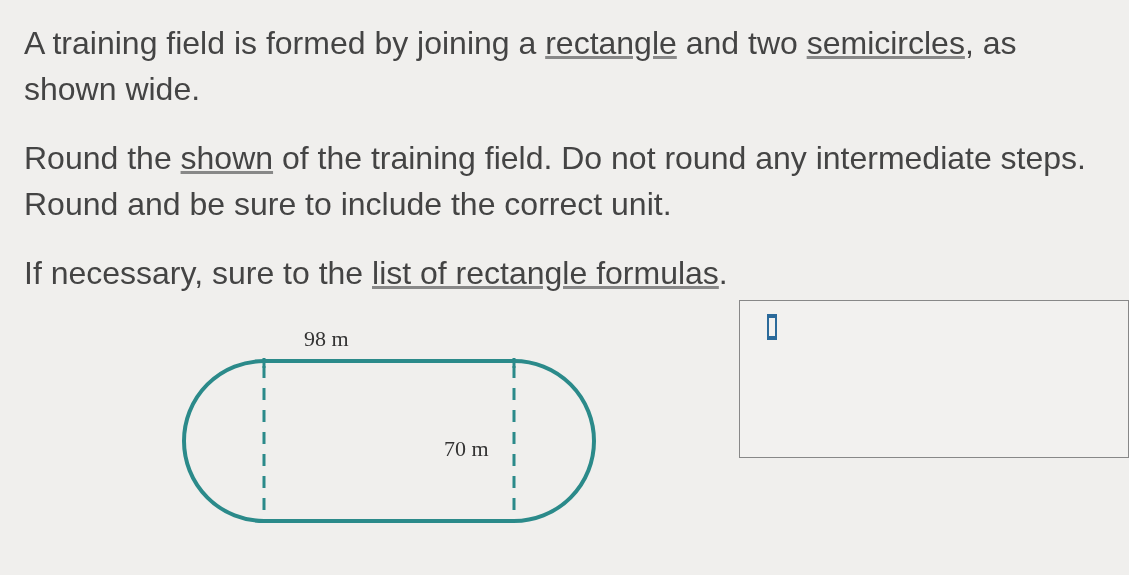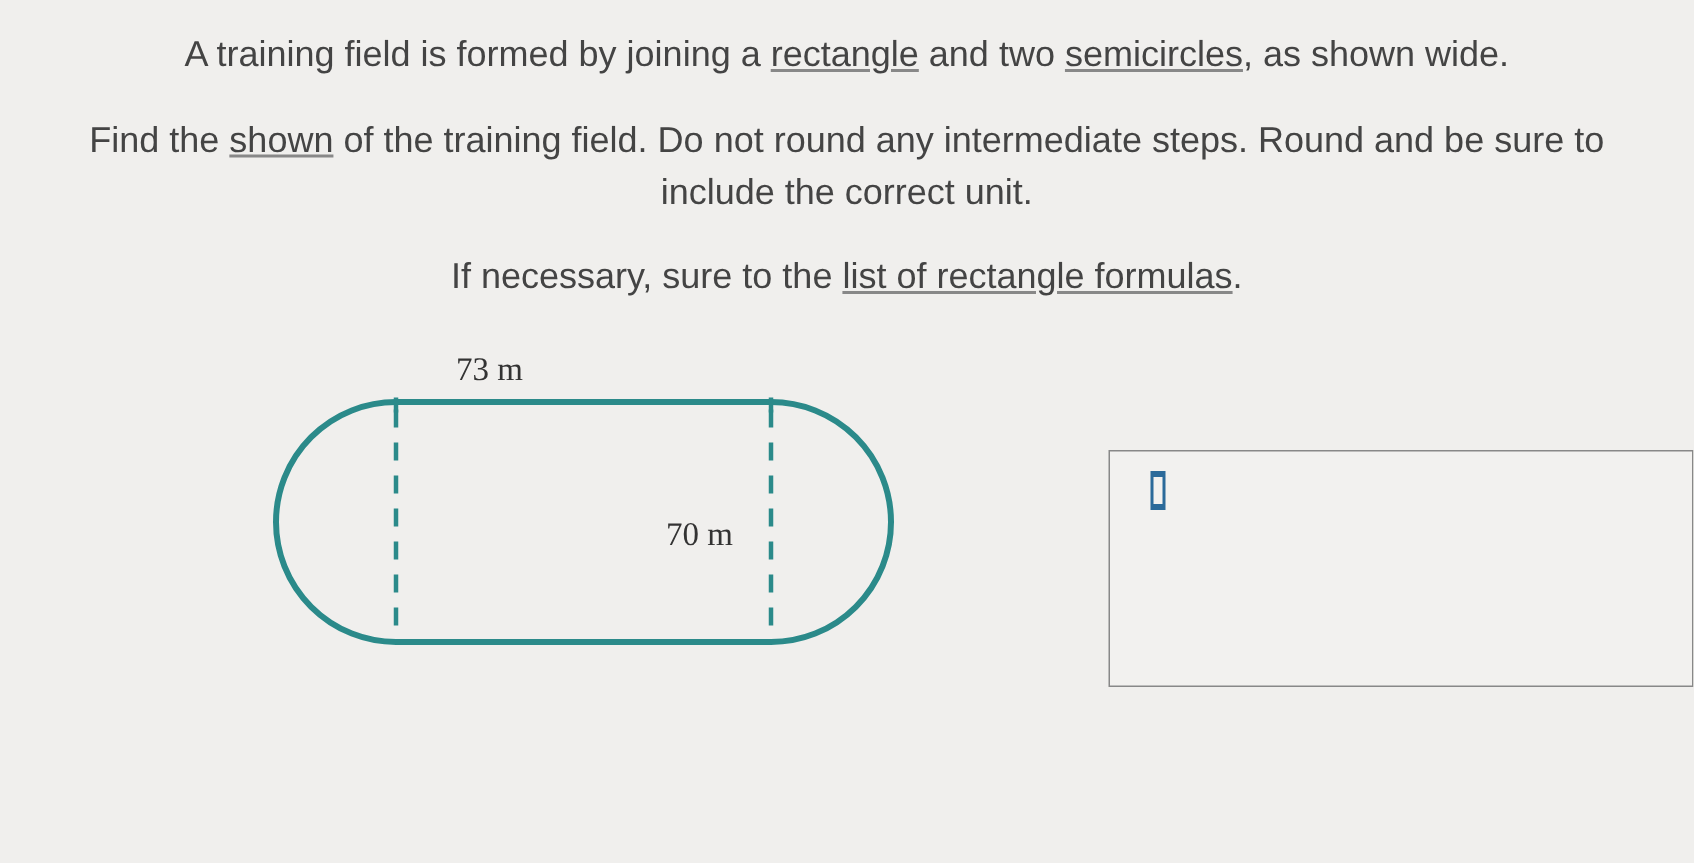--- a/index.html
+++ b/index.html
@@ -10,25 +10,24 @@
     body {
       font-family: -apple-system, BlinkMacSystemFont, 'Segoe UI', Arial, sans-serif;
       background: #f0efed;
       width: 1129px;
       height: 575px;
       padding: 20px 24px;
       color: #3a3a3a;
       position: relative;
     }
     .paragraph {
-      font-size: 24px;
+      font-size: 32px;
       line-height: 1.45;
       margin-bottom: 22px;
       color: #444444;
-      text-align: center;
     }
     .underline-link {
       text-decoration: underline;
       text-decoration-color: #888888;
       color: #444444;
     }
     .figure-area {
       position: relative;
       margin-top: 30px;
       height: 260px;
@@ -75,29 +74,29 @@
     }
   </style>
 </head>
 <body>
 
 <div class="paragraph">
   <span>A training field is formed by joining a </span><span class="underline-link">rectangle</span><span> and two </span><span class="underline-link">semicircles</span><span>, as shown wide.</span>
 </div>
 
 <div class="paragraph">
-  <span>Find the </span><span class="underline-link">shown</span><span> of the training field. Do not round any intermediate steps. Round and be sure to include the correct unit.</span>
+  <span>Round the </span><span class="underline-link">shown</span><span> of the training field. Do not round any intermediate steps. Round and be sure to include the correct unit.</span>
 </div>
 
 <div class="paragraph">
   <span>If necessary, sure to the </span><span class="underline-link">list of rectangle formulas</span><span>.</span>
 </div>
 
 <div class="figure-area">
-  <div class="length-label">73 m</div>
+  <div class="length-label">98 m</div>
   <svg class="track-shape" viewBox="0 0 420 170">
 
     <path d="M 85 5 L 335 5 A 80 80 0 0 1 335 165 L 85 165 A 80 80 0 0 1 85 5 Z" fill="none" stroke="#2b8a8a" stroke-width="4"></path>
 
     <line x1="85" y1="10" x2="85" y2="160" stroke="#2b8a8a" stroke-width="3" stroke-dasharray="12,10"></line>
 
     <line x1="335" y1="10" x2="335" y2="160" stroke="#2b8a8a" stroke-width="3" stroke-dasharray="12,10"></line>
 
     <line x1="85" y1="2" x2="85" y2="12" stroke="#2b8a8a" stroke-width="3"></line>
     <line x1="335" y1="2" x2="335" y2="12" stroke="#2b8a8a" stroke-width="3"></line>

